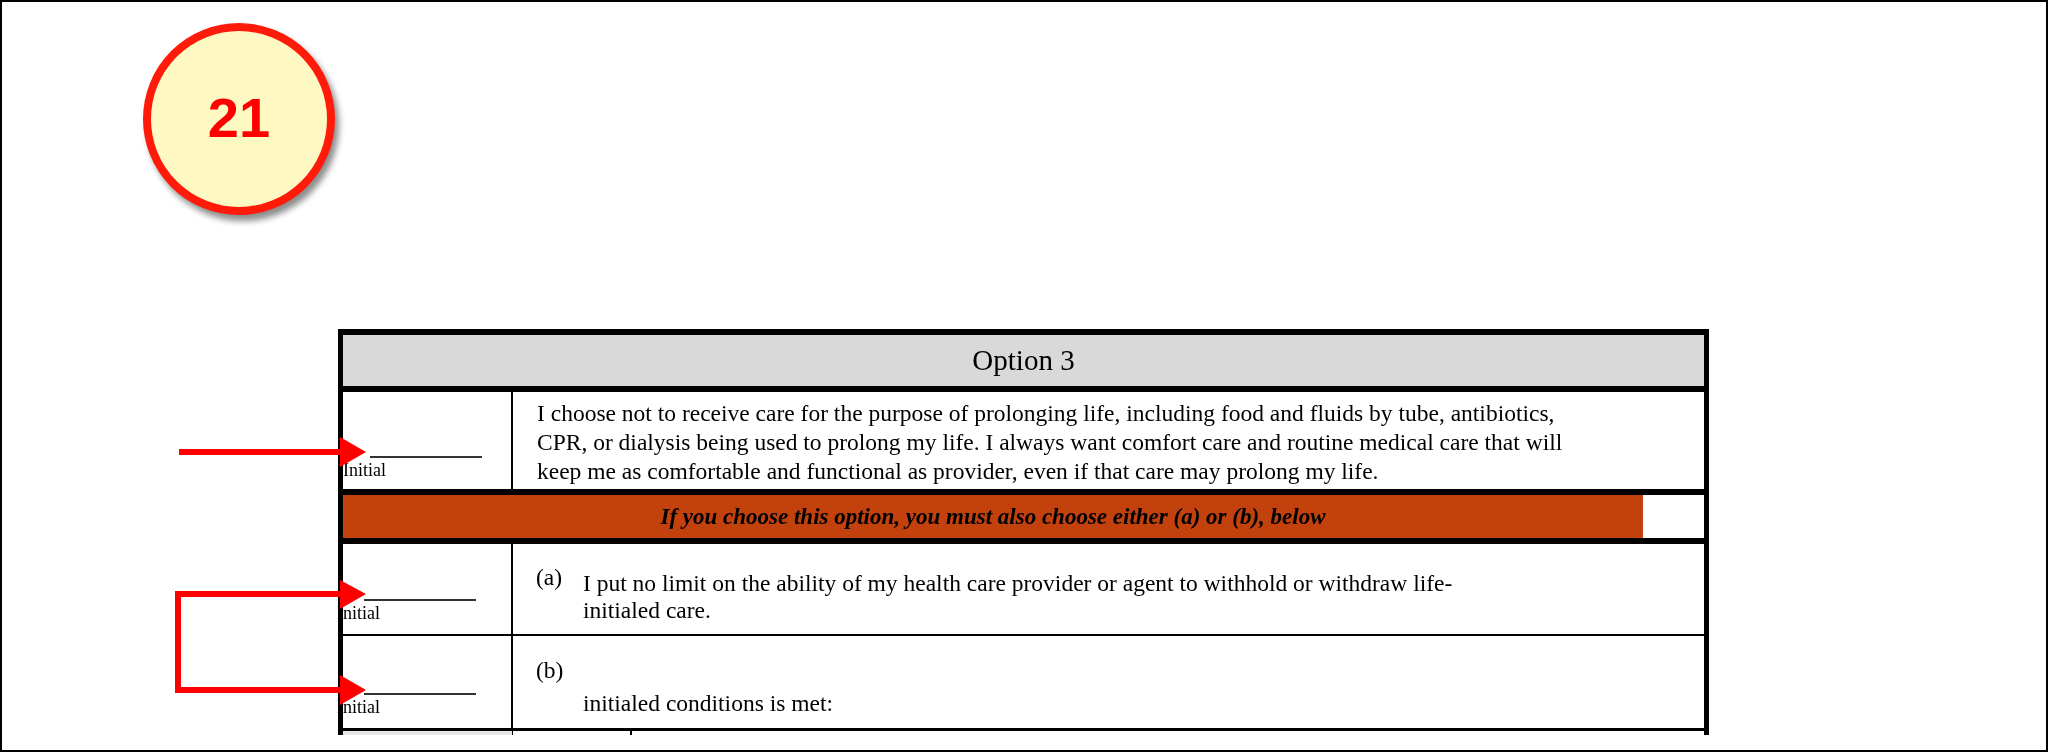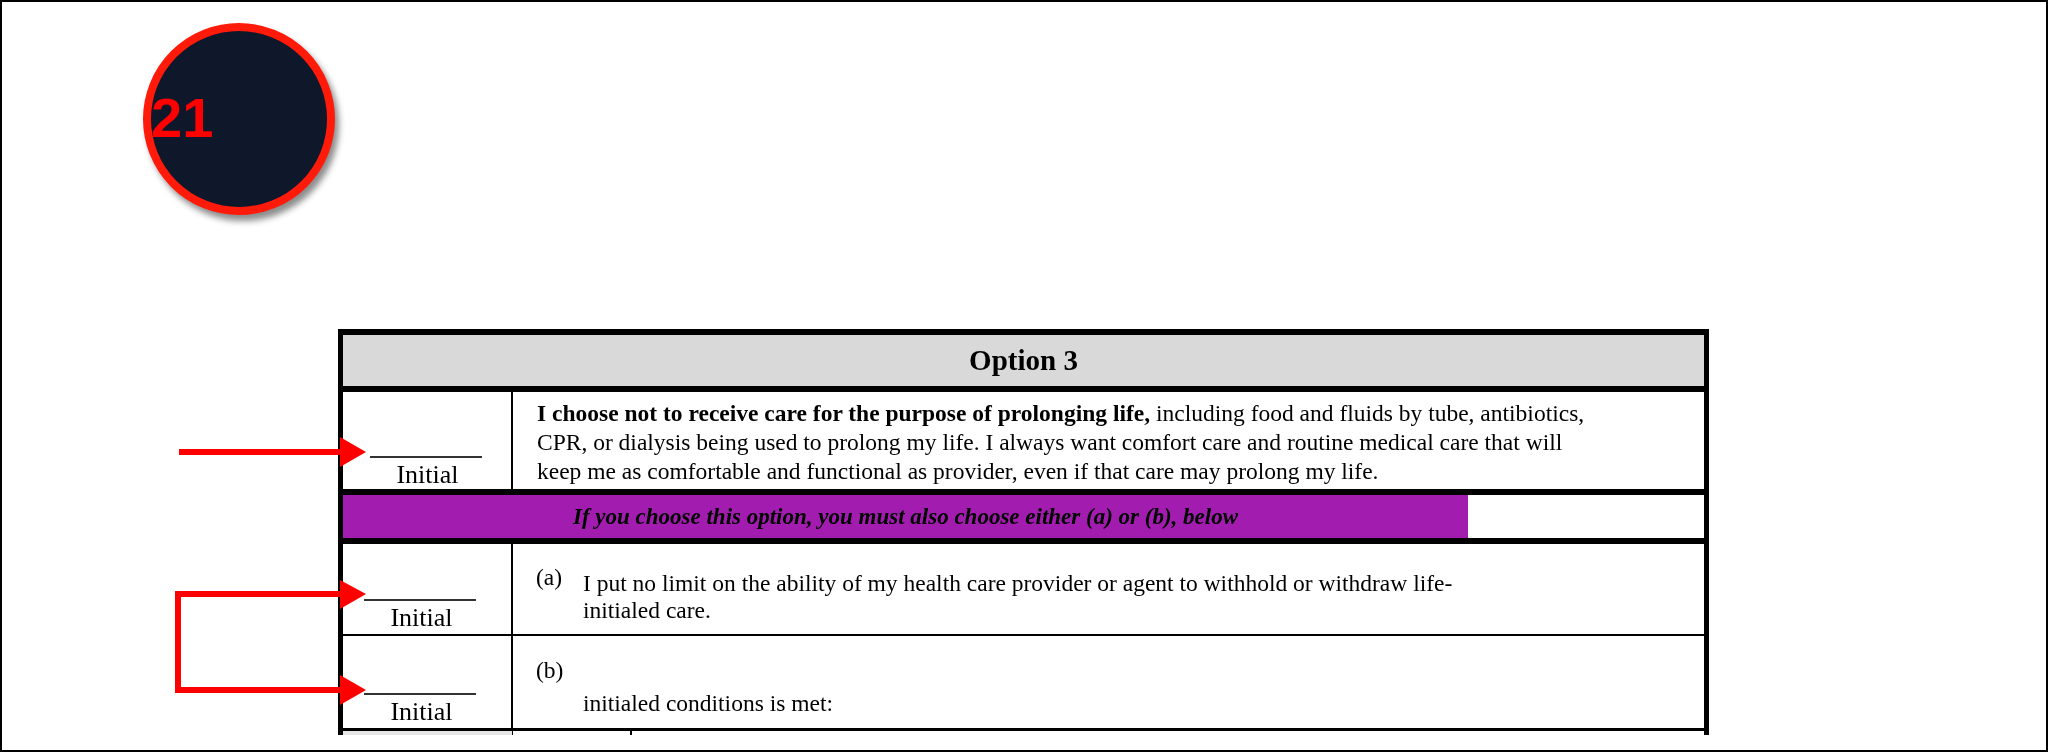--- a/index.html
+++ b/index.html
@@ -6,58 +6,58 @@
   body {
     width:2048px; height:752px; position:relative; overflow:hidden;
     background:#ffffff; font-family:"Liberation Serif", serif; color:#000;
   }
   .page-frame {
     position:absolute; left:0; top:0; width:2044px; height:748px;
     border:2px solid #000; pointer-events:none;
   }
   .step-badge {
     position:absolute; left:143px; top:23px; width:176px; height:176px;
-    border:8px solid #ff1a0a; border-radius:50%; background:#0f172a;
+    border:8px solid #ff1a0a; border-radius:50%; background:#fef9c3;
     box-shadow:4px 6px 6px rgba(0,0,0,0.45);
-    display:flex; align-items:center; justify-content:flex-start;
+    display:flex; align-items:center; justify-content:center;
   }
   .step-badge span {
     font-family:"Liberation Sans", sans-serif; font-weight:bold;
     font-size:56px; color:#ff0000; line-height:1; margin-top:-2px;
   }
 
   .form-table {
     position:absolute; left:338px; top:329px; width:1371px; height:406px;
   }
   .tb-outer-left { position:absolute; left:0; top:0; width:5px; height:406px; background:#000; }
   .tb-outer-right { position:absolute; right:0; top:0; width:5px; height:406px; background:#000; }
   .hline { position:absolute; left:0; width:1371px; background:#000; }
   .vline { position:absolute; background:#000; }
 
   .header-row {
     position:absolute; left:5px; top:6px; width:1361px; height:51px;
     background:#d9d9d9; display:flex; align-items:center; justify-content:center;
   }
-  .header-row span { font-weight:bold; font-size:29px; }
+  .header-row span { font-weight:normal; font-size:29px; }
 
   .sub-row {
-    position:absolute; left:5px; top:166px; width:1125px; height:43px;
-    background:#a21caf; display:flex; align-items:center; justify-content:center;
+    position:absolute; left:5px; top:166px; width:1300px; height:43px;
+    background:#c2410c; display:flex; align-items:center; justify-content:center;
   }
   .sub-row span { font-weight:bold; font-style:italic; font-size:23px; }
 
   .initial-cell { position:absolute; left:5px; width:169px; }
   .initial-line { position:absolute; height:2px; background:#333; }
-  .initial-label { position:absolute; font-size:26px; width:169px; text-align:center; }
+  .initial-label { position:absolute; font-size:18px; width:169px; }
 
   .text-cell {
     position:absolute; left:199px; width:1160px; font-size:23.5px; line-height:29px;
     white-space:nowrap;
   }
-  .text-cell b { font-weight:bold; }
+  .text-cell b { font-weight:normal; }
   .opt-item { position:absolute; font-size:23.5px; line-height:33px; white-space:nowrap; }
   .opt-item .lbl { position:absolute; left:0; top:0; }
   .opt-item .body { position:absolute; left:47px; top:6px; }
   .opt-item .body i { font-weight:bold; font-style:italic; }
 
   .partial-gray { position:absolute; left:5px; top:402px; width:169px; height:4px; background:#e6e6e6; }
 
   svg.annot { position:absolute; left:0; top:0; overflow:visible; }
 </style>
 </head>

